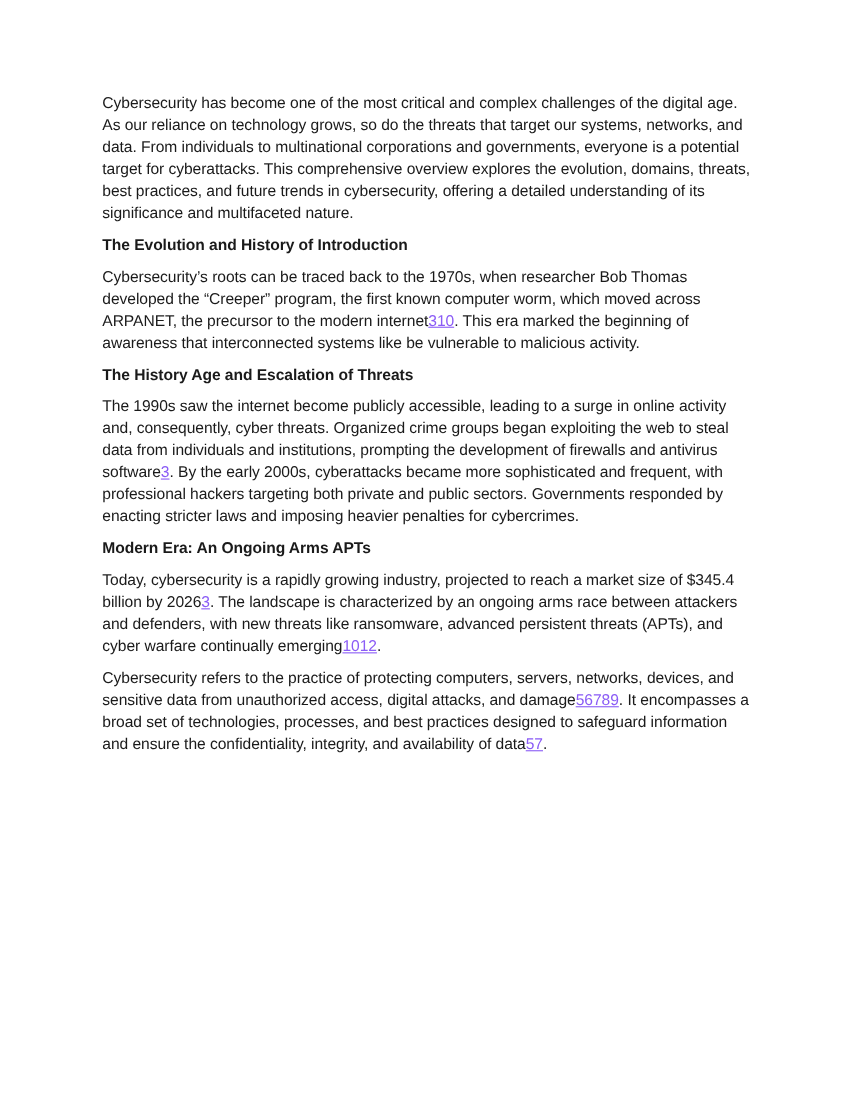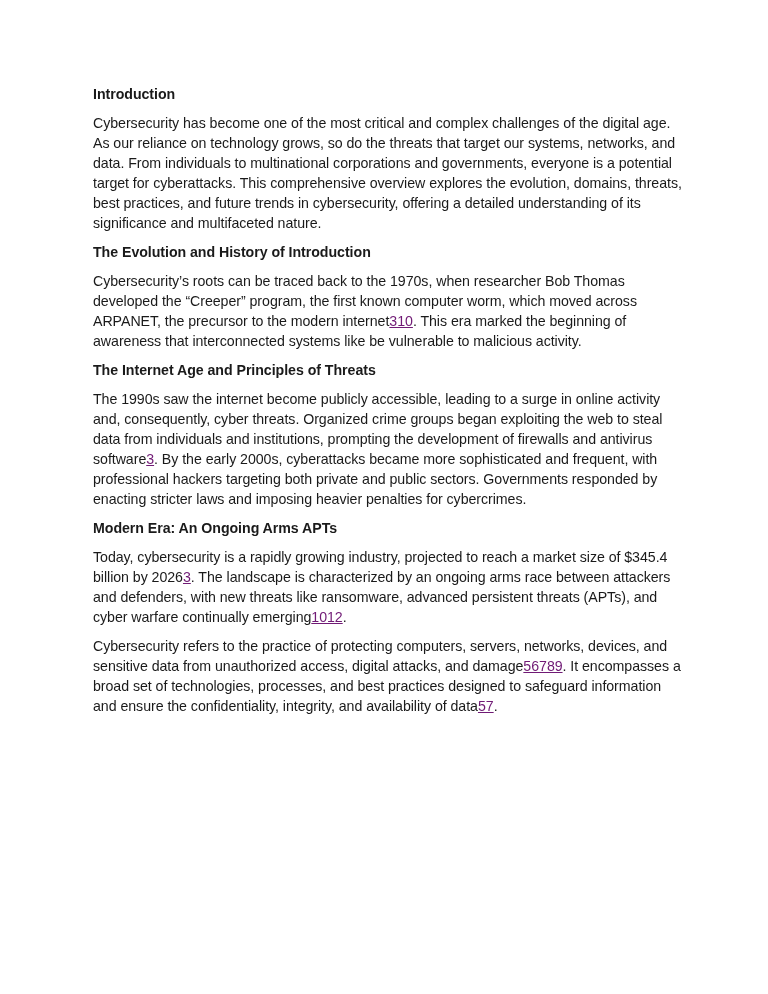--- a/index.html
+++ b/index.html
@@ -10,30 +10,29 @@
   }
   .page { position: relative; width: 768px; height: 994px; }
   .content {
     position: absolute; left: 93px; top: 84px; width: 590px;
     font-size: 14.2px; line-height: 20px; letter-spacing: -0.05px;
   }
   h3 {
     font-size: 14.2px; font-weight: bold; margin: 0 0 9px 0; line-height: 20px;
   }
   p { margin: 0 0 9px 0; }
-  a.cite { color: #701a75; text-decoration: underline; }
+  a.cite { color: #8b5cf6; text-decoration: underline; }
 </style>
 </head>
 <body>
 
 <div class="page">
   <div class="content" id="content">
-      <h3>Introduction</h3>
       <p><span>Cybersecurity has become one of the most critical and complex challenges of the digital age. As our reliance on technology grows, so do the threats that target our systems, networks, and data. From individuals to multinational corporations and governments, everyone is a potential target for cyberattacks. This comprehensive overview explores the evolution, domains, threats, best practices, and future trends in cybersecurity, offering a detailed understanding of its significance and multifaceted nature.</span></p>
       <h3>The Evolution and History of Introduction</h3>
       <p><span>Cybersecurity’s roots can be traced back to the 1970s, when researcher Bob Thomas developed the “Creeper” program, the first known computer worm, which moved across ARPANET, the precursor to the modern internet</span><a class="cite">310</a><span>. This era marked the beginning of awareness that interconnected systems like be vulnerable to malicious activity.</span></p>
-      <h3>The Internet Age and Principles of Threats</h3>
+      <h3>The History Age and Escalation of Threats</h3>
       <p><span>The 1990s saw the internet become publicly accessible, leading to a surge in online activity and, consequently, cyber threats. Organized crime groups began exploiting the web to steal data from individuals and institutions, prompting the development of firewalls and antivirus software</span><a class="cite">3</a><span>. By the early 2000s, cyberattacks became more sophisticated and frequent, with professional hackers targeting both private and public sectors. Governments responded by enacting stricter laws and imposing heavier penalties for cybercrimes.</span></p>
       <h3>Modern Era: An Ongoing Arms APTs</h3>
       <p><span>Today, cybersecurity is a rapidly growing industry, projected to reach a market size of $345.4 billion by 2026</span><a class="cite">3</a><span>. The landscape is characterized by an ongoing arms race between attackers and defenders, with new threats like ransomware, advanced persistent threats (APTs), and cyber warfare continually emerging</span><a class="cite">1012</a><span>.</span></p>
       <p><span>Cybersecurity refers to the practice of protecting computers, servers, networks, devices, and sensitive data from unauthorized access, digital attacks, and damage</span><a class="cite">56789</a><span>. It encompasses a broad set of technologies, processes, and best practices designed to safeguard information and ensure the confidentiality, integrity, and availability of data</span><a class="cite">57</a><span>.</span></p>
     </div>
 </div>
 
 </body></html>

